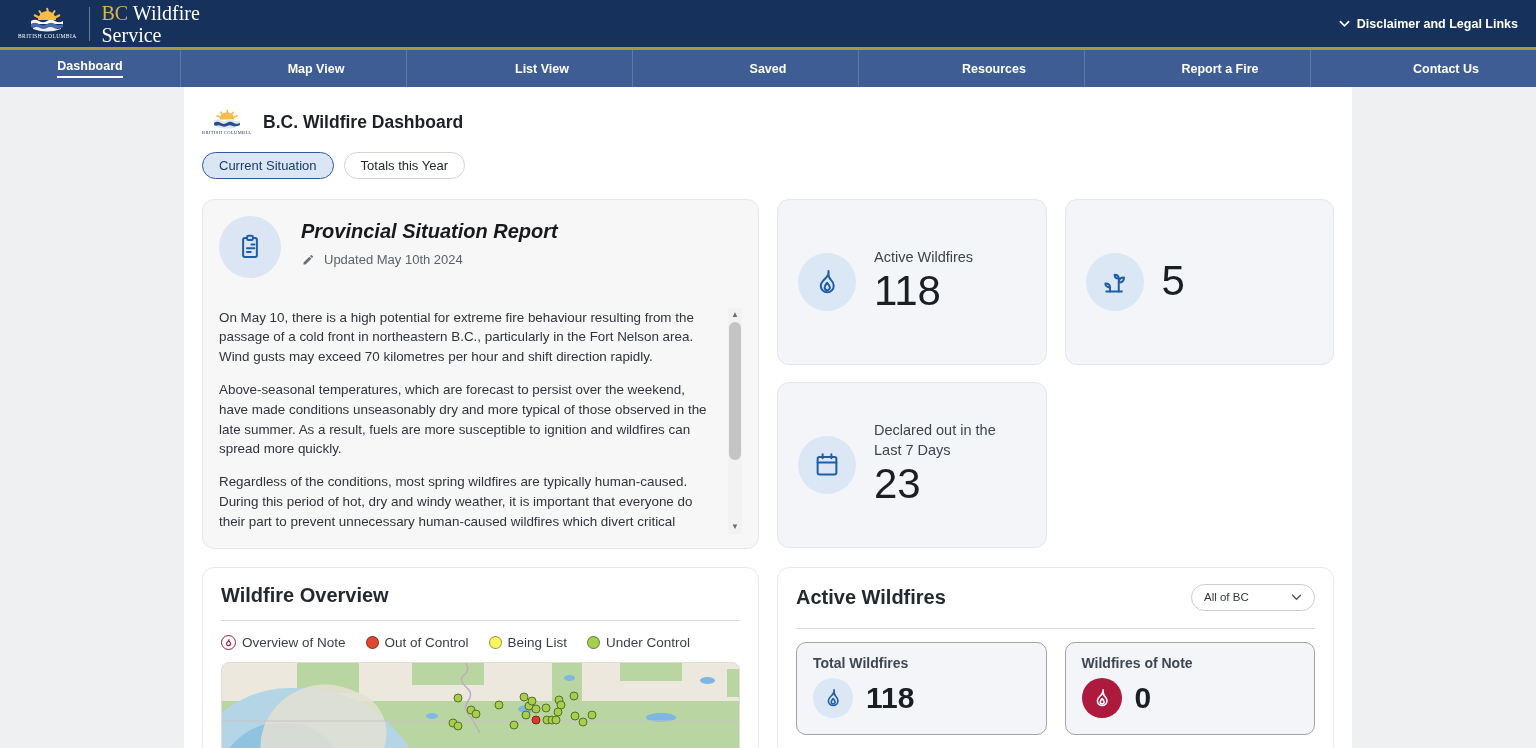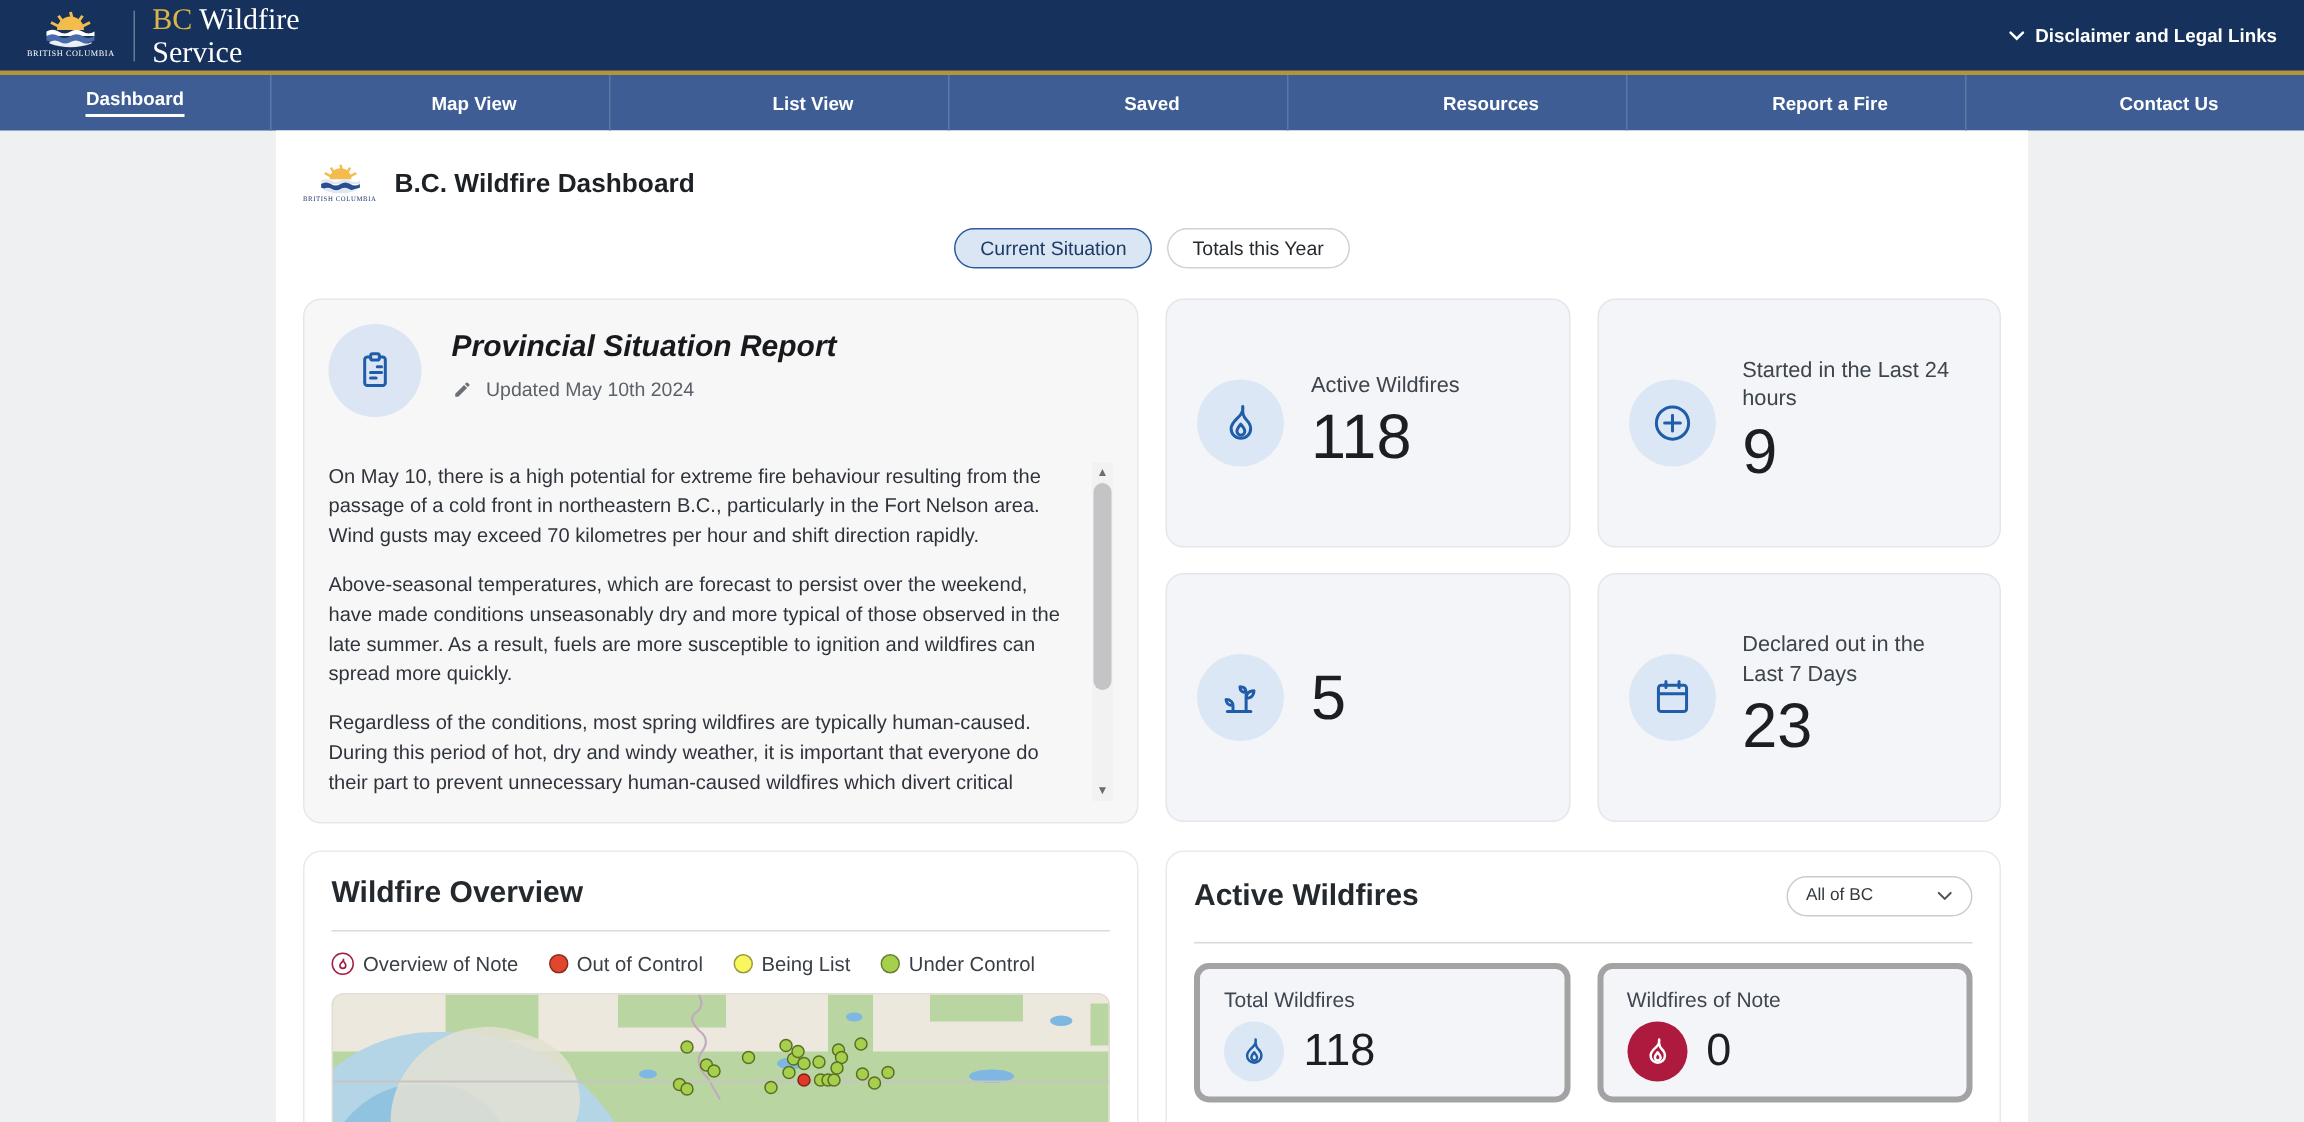--- a/index.html
+++ b/index.html
@@ -22,21 +22,21 @@
   .nav-item { flex:1; display:flex; align-items:center; justify-content:center;
     color:#fff; font-size:12.5px; font-weight:bold; cursor:pointer; position:relative; }
   .nav-item + .nav-item { border-left:1px solid #5d79a8;padding-left:45px; }
   .nav-item.active span { border-bottom:2px solid #fff; padding-bottom:3px; }
 
   
   .page { background:#fff; margin:0 184px; min-height:660px; padding:22px 18px 0 18px; }
   .title-row { display:flex; align-items:center; gap:12px; margin-bottom:16px; }
   .title-row .caption { color:#1d3a66; }
   .page-title { font-size:17.5px; color:#1d2125; }
-  .pill-row { display:flex; gap:10px; margin-bottom:20px;justify-content:center; }
+  .pill-row { display:flex; gap:10px; margin-bottom:20px; }
   .pill { border-radius:15px; padding:5px 16px; font-size:13px; cursor:pointer; background:#fff;
     border:1px solid #cfd2d7; color:#24292e; }
   .pill.active { background:#dbe6f5; border:1.5px solid #2f5c9e; color:#1c3a66; }
 
   .grid2 { display:grid; grid-template-columns:557px 557px; gap:18px; }
 
   
   .report-card { background:#f7f7f8; border:1px solid #e7e7e9; border-radius:12px;
     height:350px; padding:16px; overflow:hidden; }
   .report-head { display:flex; gap:20px; }
@@ -86,22 +86,22 @@
     background:#8fc3e0; border-radius:50% 40% 55% 45%; }
   .map .coast-land { position:absolute; left:40px; top:20px; width:120px; height:120px;
     background:#e3e0d2; border-radius:60% 40% 50% 50%; transform:rotate(20deg); opacity:.85;}
   .marker { position:absolute; width:9px; height:9px; border-radius:50%; transform:translate(-50%,-50%); }
 
   .select-pill { width:124px; height:27px; border:1px solid #c9ccd1; border-radius:14px;
     background:#fff; display:flex; align-items:center; justify-content:space-between;
     padding:0 12px; font-size:11.5px; color:#33383e; cursor:pointer; }
 
   .aw-grid { display:grid; grid-template-columns:1fr 1fr; gap:18px; }
-  .aw-card { background:#f3f5f8; border:4px solid #a3a3a3; border-radius:10px; height:93px;
-    padding:12px 16px; }
+  .aw-card { background:#f3f5f8; border:1px solid #a3a3a3; border-radius:10px; height:93px;
+    padding:12px 16px;font-weight:bold; }
   .aw-label { font-size:14px; color:#3f4652; margin-bottom:7px; }
   .aw-row { display:flex; align-items:center; gap:13px; }
   .aw-circle { width:40px; height:40px; border-radius:50%; display:flex; align-items:center; justify-content:center; }
   .aw-circle.blue { background:#dce7f5; }
   .aw-circle.crimson { background:#ae1a3d; }
   .aw-value { font-size:30px; color:#1b1e22; }
 
   svg.ic { display:block; }
 </style>
 </head>
@@ -219,32 +219,20 @@
       <div class="stat-card">
         <div class="icon-circle">
           <svg class="ic" width="30" height="30" viewBox="0 0 24 24" fill="none" stroke="#1f5da8" stroke-width="1.6" stroke-linejoin="round">
             <path d="M13.2 3.2c.5 2.4-.6 4-2.2 5.6C9.3 10.5 7 12.2 7 15a5.2 5.2 0 0 0 10.4 0c0-2.4-1.3-3.8-2.4-4.9-1.4-1.4-2.2-3.4-1.8-6.9z"></path>
             <path d="M12.1 12.6c-1.3 1.6-2 2.6-2 3.8a2.1 2.1 0 0 0 4.2 0c0-1.2-.9-2.2-2.2-3.8z"></path>
           </svg>
         </div>
         <div>
           <div class="stat-label">Active Wildfires</div>
           <div class="stat-value">118</div>
-        </div>
-      </div>
-      <div class="stat-card">
-        <div class="icon-circle">
-          <svg class="ic" width="30" height="30" viewBox="0 0 24 24" fill="none" stroke="#1f5da8" stroke-width="1.6" stroke-linecap="round">
-            <circle cx="12" cy="12" r="8.6"></circle>
-              <path d="M12 7.8v8.4M7.8 12h8.4"></path>
-          </svg>
-        </div>
-        <div style="max-width:170px;">
-          <div class="stat-label">Started in the Last 24 hours</div>
-          <div class="stat-value">9</div>
         </div>
       </div>
       <div class="stat-card">
         <div class="icon-circle">
           <svg class="ic" width="30" height="30" viewBox="0 0 24 24" fill="none" stroke="#1f5da8" stroke-width="1.6" stroke-linecap="round" stroke-linejoin="round">
             <path d="M8 19.5v-3.2M8 16.3c-2.6 0-3.7-1.6-3.7-3.2 2.6 0 3.7 1.6 3.7 3.2z"></path>
             <path d="M15 19.5V9.3M15 12.4c3 0 4.2-1.9 4.2-4-3 0-4.2 1.9-4.2 4zM15 9.3c-2.5 0-3.3-1.6-3.3-3.1 2.5 0 3.3 1.6 3.3 3.1z"></path>
             <path d="M5 19.5h12.5"></path>
           </svg>
         </div>

